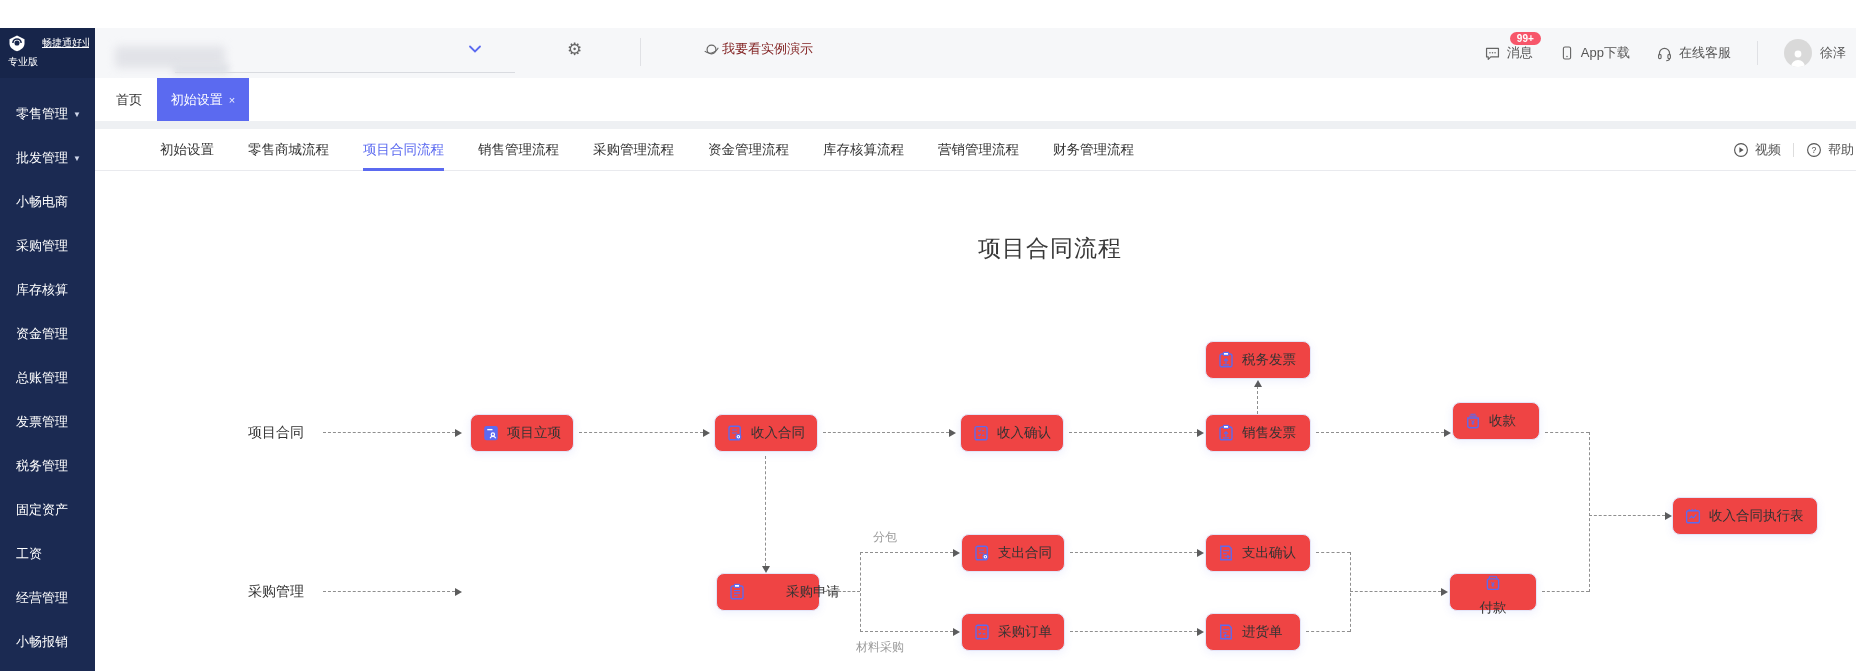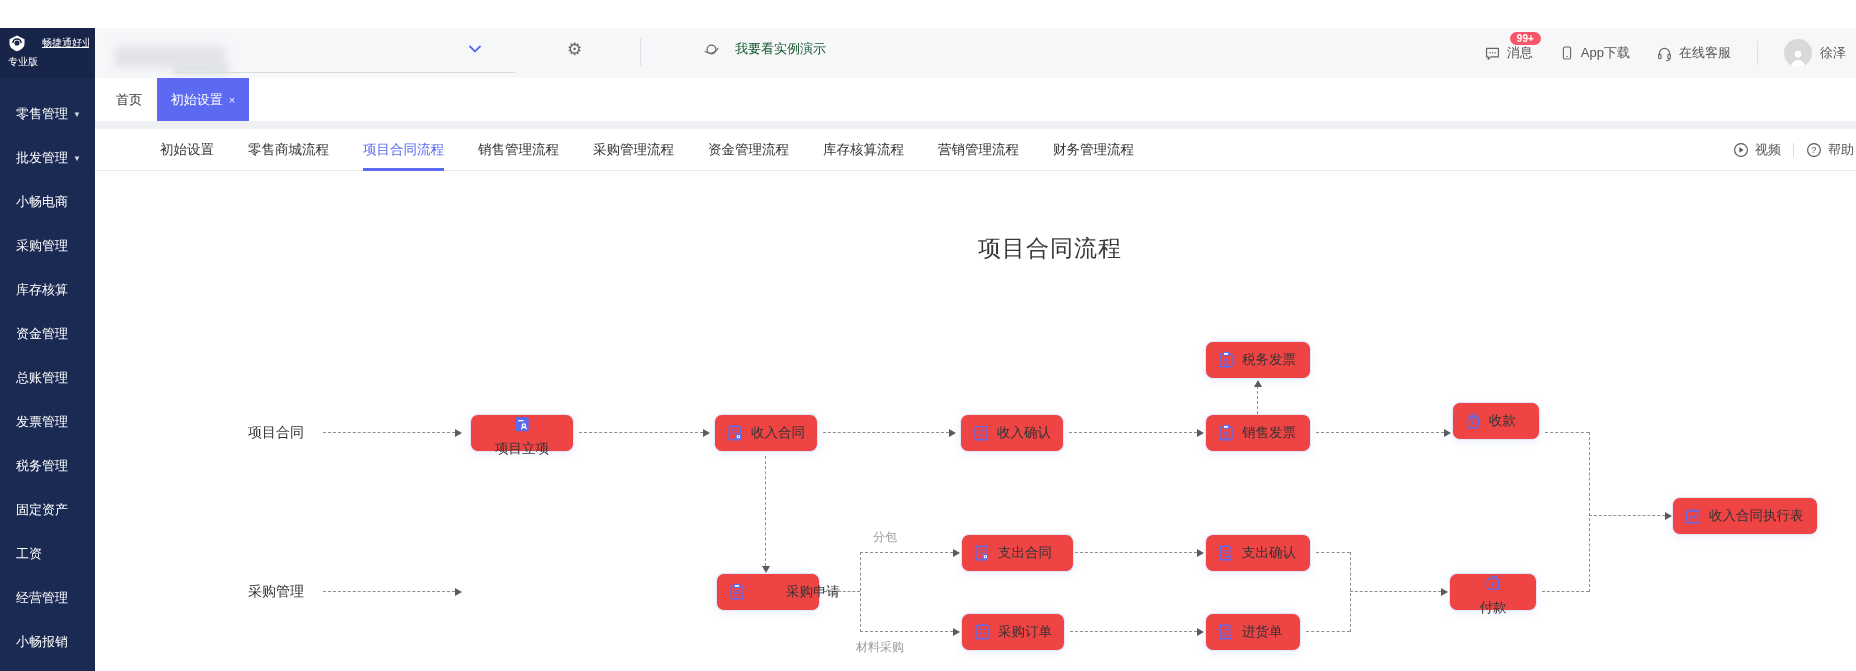--- a/index.html
+++ b/index.html
@@ -20,22 +20,22 @@
   .side-item .caret { font-size:8px; margin-left:5px; color:#cfd6ea; }
 
   
   .header { position:absolute; left:95px; top:28px; width:1761px; height:50px; background:#f6f7f9; }
   .selector-line { position:absolute; left:80px; top:44px; width:340px; border-bottom:1px solid #d9dbe0; }
   .blur1 { position:absolute; left:20px; top:18px; width:110px; height:22px; background:#e2e3e8; border-radius:4px; filter:blur(4px); }
   .blur2 { position:absolute; left:78px; top:36px; width:56px; height:10px; background:#dfe1e6; border-radius:3px; filter:blur(3px); }
   .chevron { position:absolute; left:372px; top:13px; font-size:14px; color:#5b6af0; cursor:pointer; }
   .gear { position:absolute; left:472px; top:11px; font-size:17px; color:#666; cursor:pointer; }
   .hdr-div1 { position:absolute; left:545px; top:10px; height:28px; border-left:1px solid #e0e1e5; }
-  .demo { position:absolute; left:608px; top:12px; display:flex; align-items:center; gap:15px;
-    font-size:13px; color:#14532d; cursor:pointer; }
+  .demo { position:absolute; left:608px; top:12px; display:flex; align-items:center; gap:2px;
+    font-size:13px; color:#7f1d1d; cursor:pointer; }
   .hdr-right { position:absolute; right:8px; top:0; height:50px; display:flex; align-items:center; gap:26px;
     font-size:13px; color:#555; }
   .hdr-item { display:flex; align-items:center; gap:6px; cursor:pointer; position:relative; }
   .badge { position:absolute; top:-12px; left:26px; background:#f7566a; color:#fff; font-size:10px;
     padding:1px 7px; border-radius:9px; font-weight:bold; }
   .hdr-div2 { height:24px; border-left:1px solid #e0e1e5; }
   .avatar { width:28px; height:28px; border-radius:50%; background:#d9d9d9; display:flex;
     align-items:flex-end; justify-content:center; overflow:hidden; }
   .user { display:flex; align-items:center; gap:8px; cursor:pointer; width:64px; overflow:hidden; }
 
@@ -300,21 +300,21 @@
     <div class="vline" style="left:1255px; top:381px; height:80px;"></div>
     <div class="hline" style="left:1255px; top:420px; width:91px;"></div>
     <div class="arr-r" style="left:1346px; top:417px;"></div>
 
     <div class="hline" style="left:1450px; top:261px; width:44px;"></div>
     <div class="hline" style="left:1447px; top:420px; width:47px;"></div>
     <div class="vline" style="left:1494px; top:261px; height:160px;"></div>
     <div class="hline" style="left:1494px; top:344px; width:76px;"></div>
     <div class="arr-r" style="left:1570px; top:341px;"></div>
 
-    <div class="node" style="left:375px; top:243px; width:104px;flex-direction:column;">
+    <div class="node" style="left:375px; top:243px; width:104px;">
       <span class="icn">
           <svg width="18" height="18" viewBox="0 0 24 24">
             <rect x="3" y="2.5" width="18" height="19" rx="3" fill="#5b6af0"></rect>
             <path d="M7 7.5 h7" stroke="#fff" stroke-width="1.8"></path>
             <circle cx="14.5" cy="14" r="2.2" fill="none" stroke="#fff" stroke-width="1.6"></circle>
             <path d="M10.8 19 a4 4 0 0 1 7.4 0" fill="none" stroke="#fff" stroke-width="1.6"></path>
           </svg>
         </span>
       <span>项目立项</span>
     </div>
@@ -384,21 +384,21 @@
     <div class="node" style="left:621px; top:402px; width:104px;gap:40px;">
       <span class="icn">
           <svg width="18" height="18" viewBox="0 0 24 24">
             <rect x="4" y="4" width="16" height="17" rx="2.5" fill="none" stroke="#5b6af0" stroke-width="1.8"></rect>
             <rect x="8.5" y="1.8" width="7" height="4" rx="1.2" fill="#fff" stroke="#5b6af0" stroke-width="1.5"></rect>
             <path d="M8 10 h8 M8 13.5 h8 M8 17 h5" stroke="#5b6af0" stroke-width="1.5"></path>
           </svg>
         </span>
       <span>采购申请</span>
     </div>
-    <div class="node" style="left:866px; top:363px; width:113px;">
+    <div class="node" style="left:866px; top:363px; width:104px;">
       <span class="icn">
           <svg width="18" height="18" viewBox="0 0 24 24">
             <rect x="4" y="3" width="15" height="18" rx="2.5" fill="none" stroke="#5b6af0" stroke-width="1.8"></rect>
             <path d="M8 8 h7 M8 12 h7" stroke="#5b6af0" stroke-width="1.6"></path>
             <circle cx="16.5" cy="17" r="3.2" fill="#fff" stroke="#5b6af0" stroke-width="1.6"></circle>
             <circle cx="16.5" cy="17" r="1" fill="#5b6af0"></circle>
           </svg>
         </span>
       <span>支出合同</span>
     </div>

